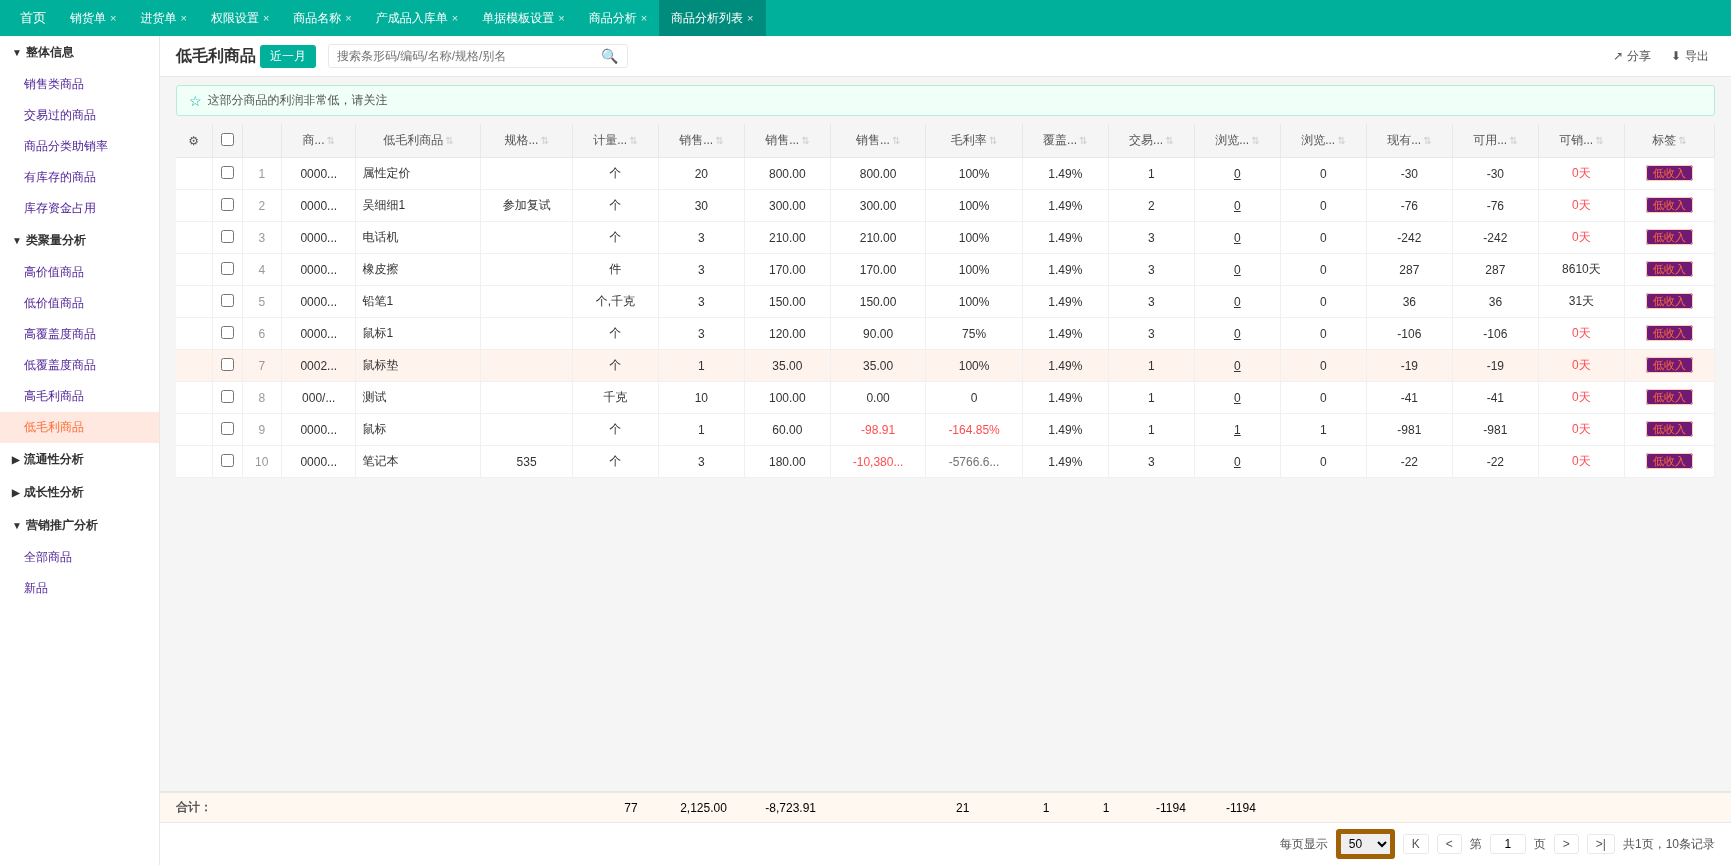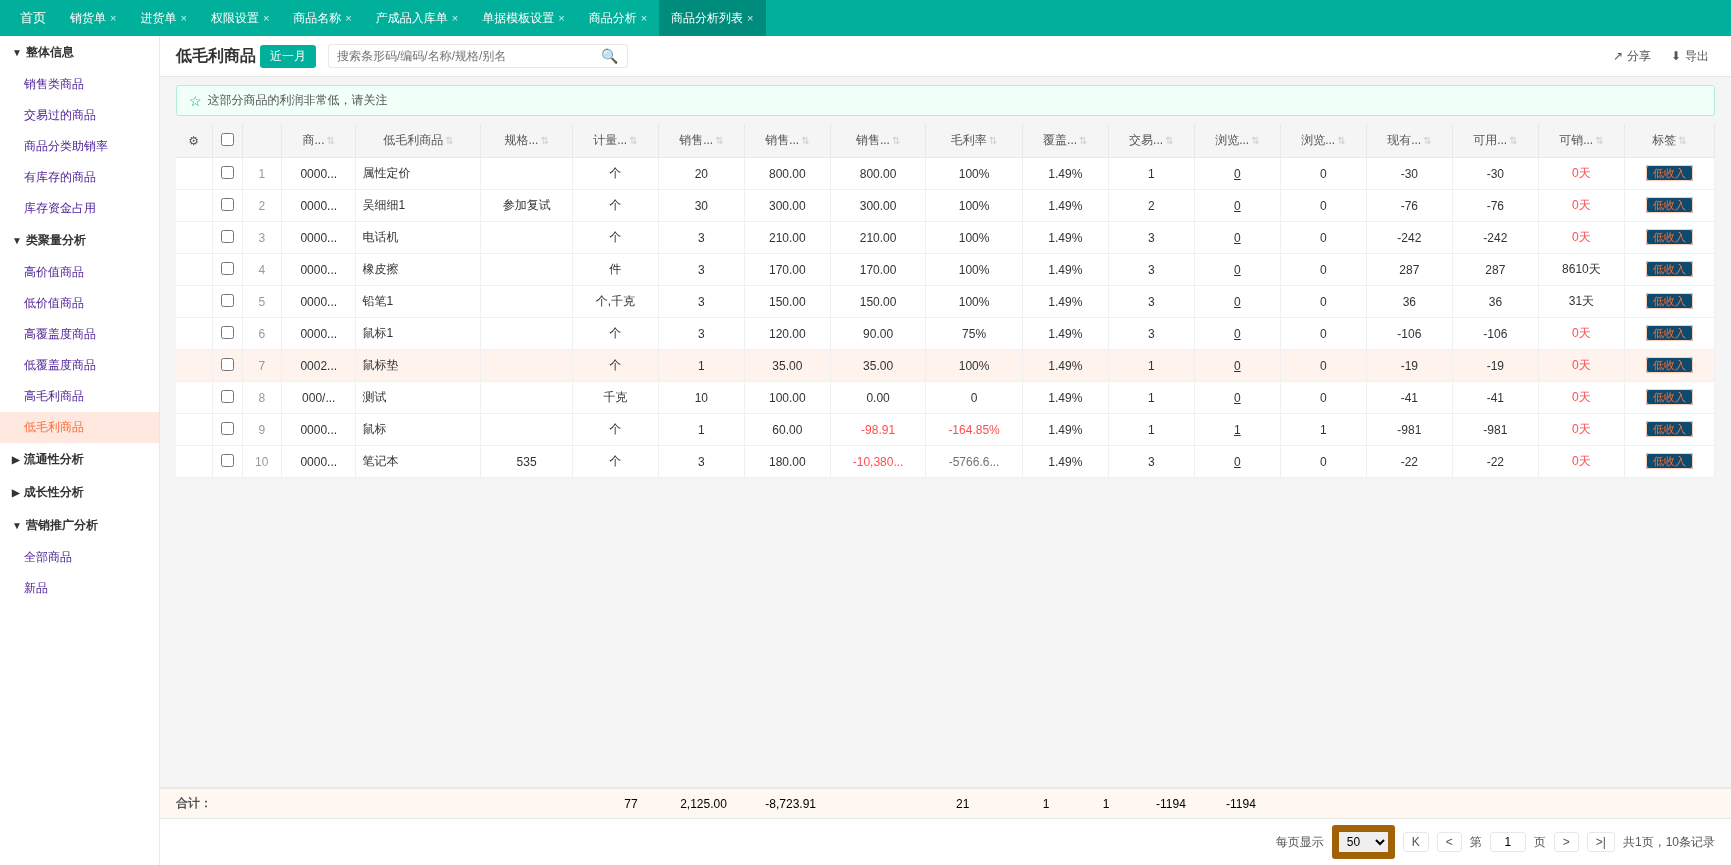--- a/index.html
+++ b/index.html
@@ -164,21 +164,21 @@
     tbody tr.highlighted { background: #fff3ee; }
     tbody td {
       padding: 7px 6px;
       text-align: center;
       color: #333;
       border-right: 1px solid #f0f0f0;
       white-space: nowrap;
     }
     tbody td.text-left { text-align: left; }
     .tag-low-income {
-      background: #0c4a6e;
+      background: #701a75;
       color: #ff6b35;
       border: 1px solid #ffcdb8;
       padding: 1px 6px;
       border-radius: 3px;
       font-size: 11px;
     }
     .link-text { color: #333; text-decoration: underline; cursor: pointer; }
     .row-num { color: #999; }
 
     
@@ -199,21 +199,21 @@
       border-top: 1px solid #e8e8e8;
       padding: 6px 16px;
       display: flex;
       align-items: center;
       justify-content: flex-end;
       gap: 8px;
       font-size: 12px;
       color: #555;
     }
     .page-size-select {
-      border: 7px solid #a16207;
+      border: 5px solid #a16207;
       padding: 2px 4px;
       border-radius: 3px;
       font-size: 12px;
     }
     .page-btn {
       border: 1px solid #e8e8e8;
       background: #fff;
       padding: 2px 8px;
       cursor: pointer;
       border-radius: 3px;

